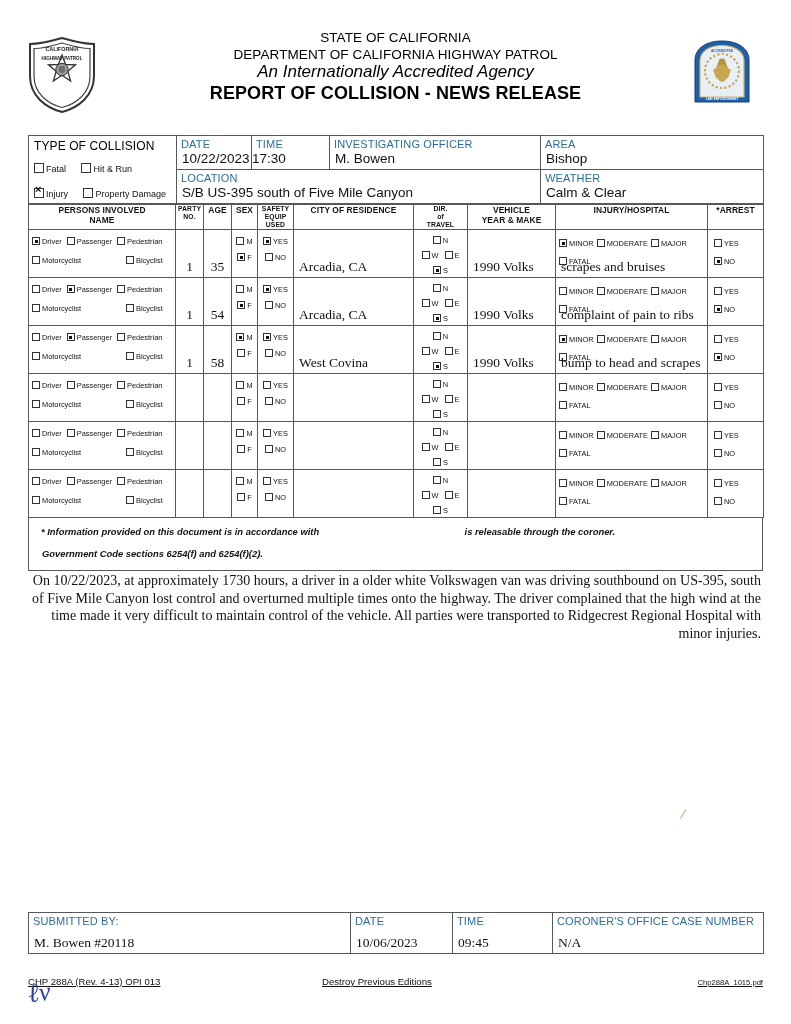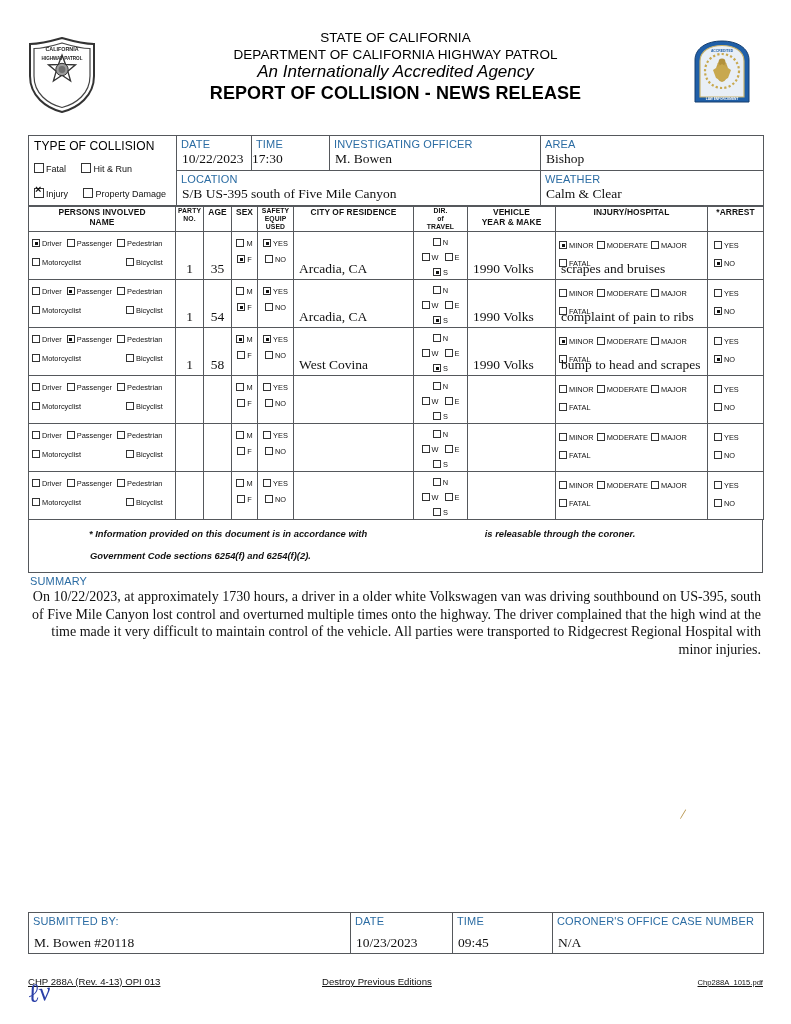--- a/index.html
+++ b/index.html
@@ -85,21 +85,21 @@
     text-transform: uppercase;
   }
   .lbl-black {
     color: #000;
     font-size: 12px;
     letter-spacing: 0.1px;
     padding: 3px 0 0 5px;
     display: block;
   }
   .val {
-    font-family: Liberation Serif, serif;
+    font-family: Liberation Sans, sans-serif;
     font-size: 13.5px;
     padding: 1px 0 3px 5px;
     display: block;
     color: #111;
     white-space: nowrap;
   }
   .val-c {
     text-align: left;
     padding-left: 0;
   }
@@ -201,21 +201,20 @@
   .centerval { left: 0; width: 100%; text-align: center; }
   
   .footnote {
     width: 735px;
     margin: 0 28px;
     border-left: 1px solid #55585c;
     border-right: 1px solid #55585c;
     border-bottom: 1px solid #55585c;
     display: flex;
     box-sizing: border-box;
-    padding-left: 48px;
   }
   .footnote div {
     font-size: 9.4px;
     font-weight: bold;
     font-style: italic;
     line-height: 12.5px;
     color: #111;
     padding: 4px 4px 5px 6px;
   }
   .fn-left { width: 58%; }
@@ -728,21 +727,20 @@
     <div class="fn-left">
       <div>* Information provided on this document is in accordance with</div>
       <div style="padding-left:7px">Government Code sections 6254(f) and 6254(f)(2).</div>
     </div>
     <div class="fn-right">
       <div>is releasable through the coroner.</div>
     </div>
   </div>
 
   <div class="summary">
-    <span class="lbl">SUMMARY</span>
     <div class="summary-text">On 10/22/2023, at approximately 1730 hours, a driver in a older white Volkswagen van was driving southbound on US-395, south of Five Mile Canyon lost control and overturned multiple times onto the highway. The driver complained that the high wind at the time made it very difficult to maintain control of the vehicle. All parties were transported to Ridgecrest Regional Hospital with minor injuries.</div>
   </div>
 
   <div class="margin-mark">/</div>
 
   <div class="bottom">
     <table class="bform">
       <colgroup>
         <col style="width:322px">
           <col style="width:102px">
@@ -750,21 +748,21 @@
           <col style="width:211px">
       </colgroup>
       <tbody>
           <tr>
         <td>
           <span class="lbl">SUBMITTED BY:</span>
           <span class="bottomval">M. Bowen #20118</span>
         </td>
         <td>
           <span class="lbl">DATE</span>
-          <span class="bottomval">10/23/2023</span>
+          <span class="bottomval">10/06/2023</span>
         </td>
         <td>
           <span class="lbl">TIME</span>
           <span class="bottomval">09:45</span>
         </td>
         <td>
           <span class="lbl">CORONER'S OFFICE CASE NUMBER</span>
           <span class="bottomval">N/A</span>
         </td>
       </tr>

